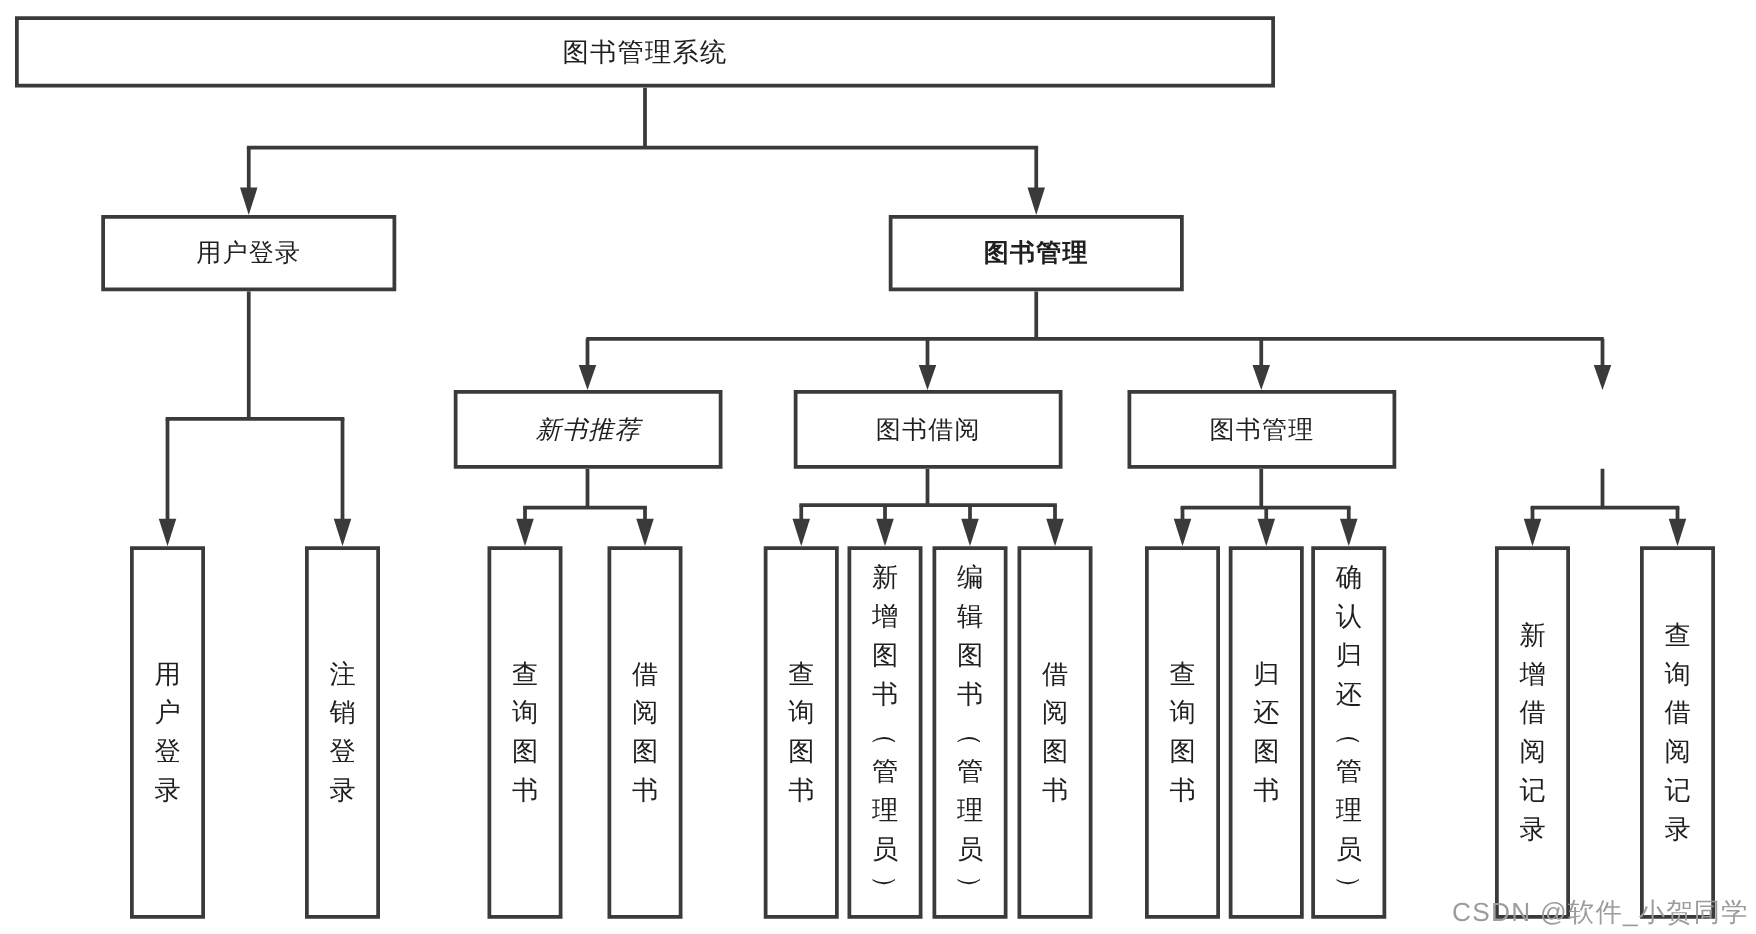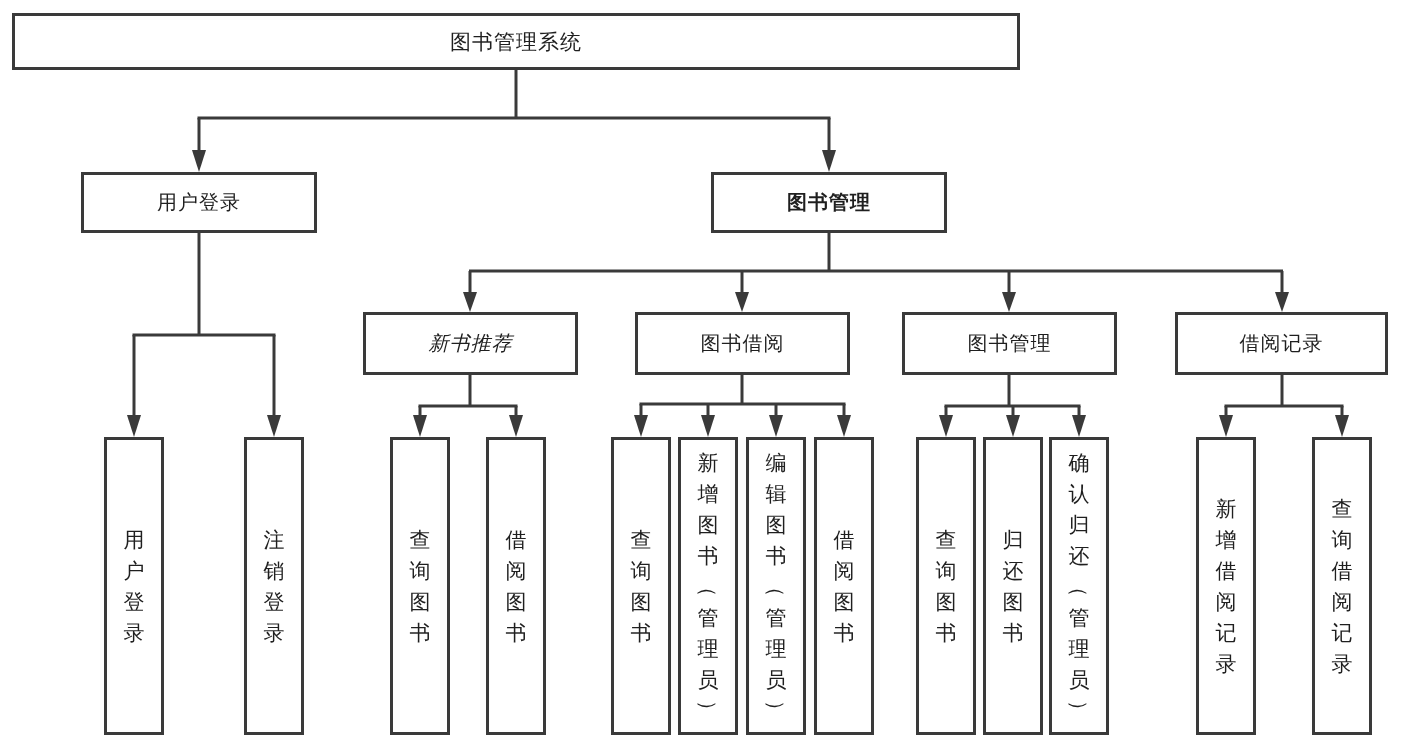--- a/index.html
+++ b/index.html
@@ -127,21 +127,20 @@
   </svg>
 
   <div class="node hnode root-node">图书管理系统</div>
 
   <div class="node hnode n-user-login">用户登录</div>
   <div class="node hnode n-book-mgmt">图书管理</div>
 
   <div class="node hnode n-new-book">新书推荐</div>
   <div class="node hnode n-book-borrow">图书借阅</div>
   <div class="node hnode n-cur-borrow">图书管理</div>
-  <div class="node hnode n-borrow-rec">借阅记录</div>
 
   <div class="node leaf vlabel leaf-1">
       <span class="vchar" style="height: 31px; line-height: 31px;">用</span>
       <span class="vchar" style="height: 31px; line-height: 31px;">户</span>
       <span class="vchar" style="height: 31px; line-height: 31px;">登</span>
       <span class="vchar" style="height: 31px; line-height: 31px;">录</span>
     </div>
   <div class="node leaf vlabel leaf-2">
       <span class="vchar" style="height: 31px; line-height: 31px;">注</span>
       <span class="vchar" style="height: 31px; line-height: 31px;">销</span>
@@ -231,13 +230,14 @@
     </div>
   <div class="node leaf vlabel leaf-13">
       <span class="vchar" style="height: 31px; line-height: 31px;">查</span>
       <span class="vchar" style="height: 31px; line-height: 31px;">询</span>
       <span class="vchar" style="height: 31px; line-height: 31px;">借</span>
       <span class="vchar" style="height: 31px; line-height: 31px;">阅</span>
       <span class="vchar" style="height: 31px; line-height: 31px;">记</span>
       <span class="vchar" style="height: 31px; line-height: 31px;">录</span>
     </div>
 
+  <div class="watermark">CSDN @软件_小贺同学</div>
 </div>
 
 </body></html>

